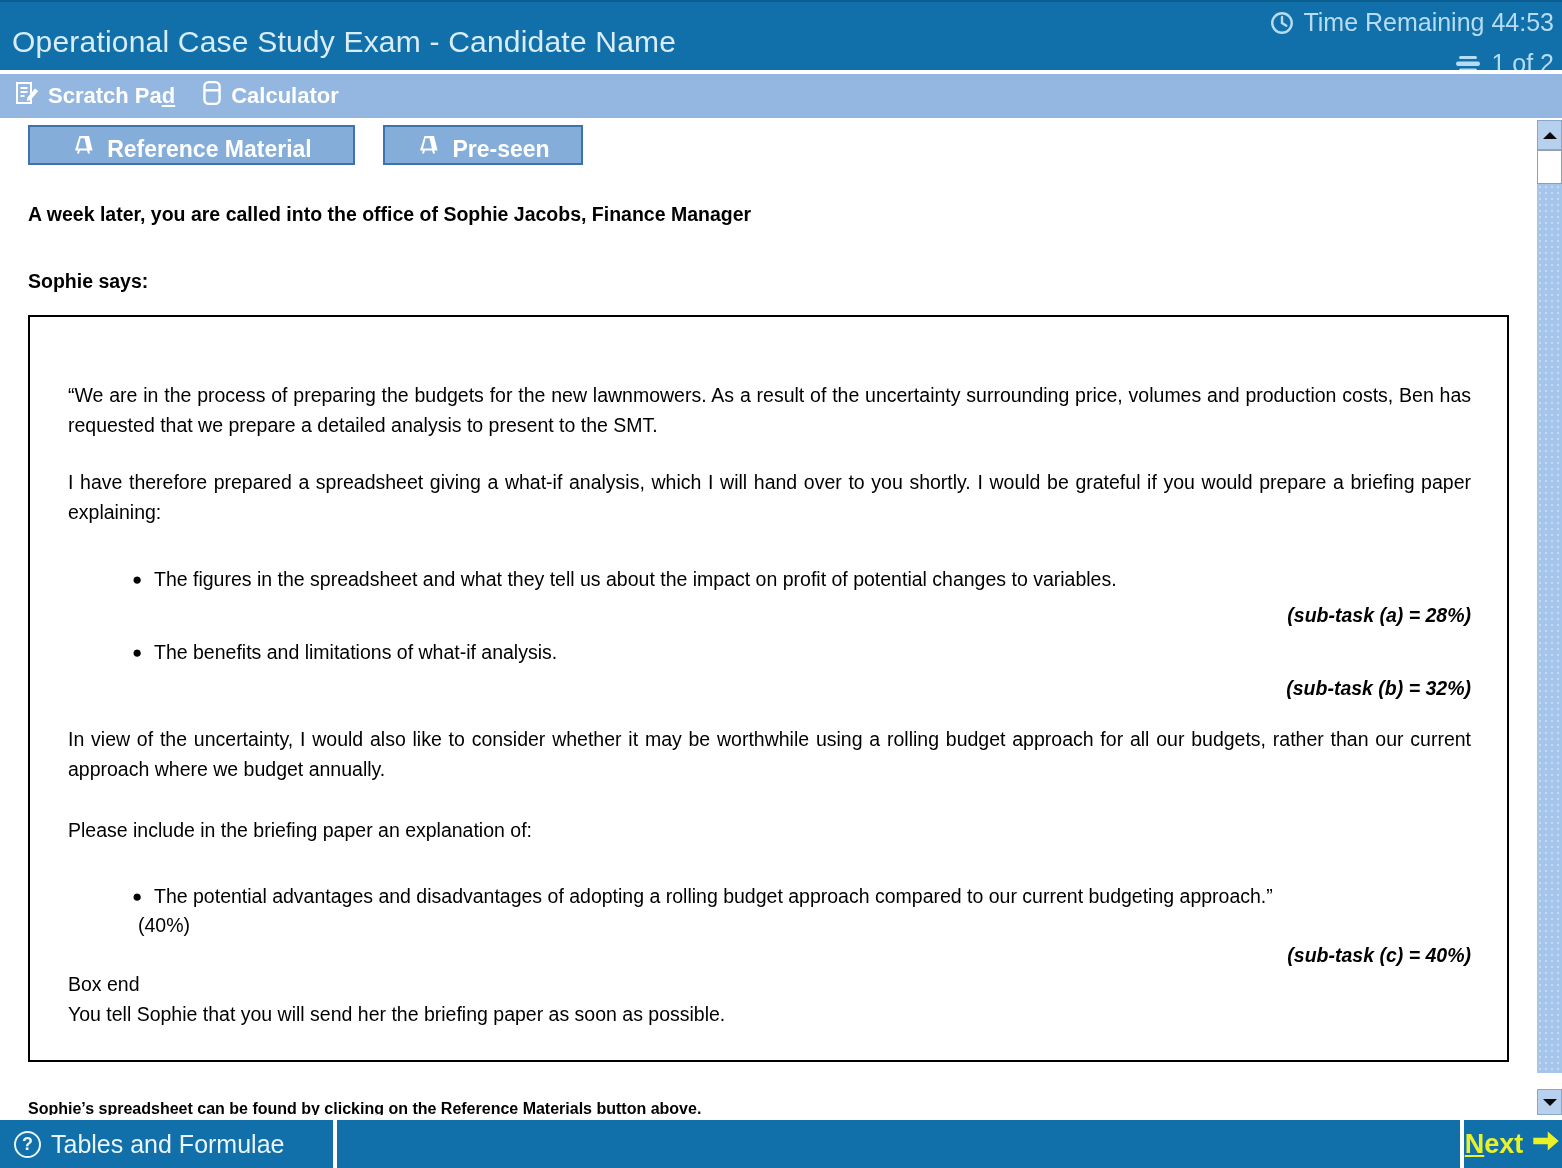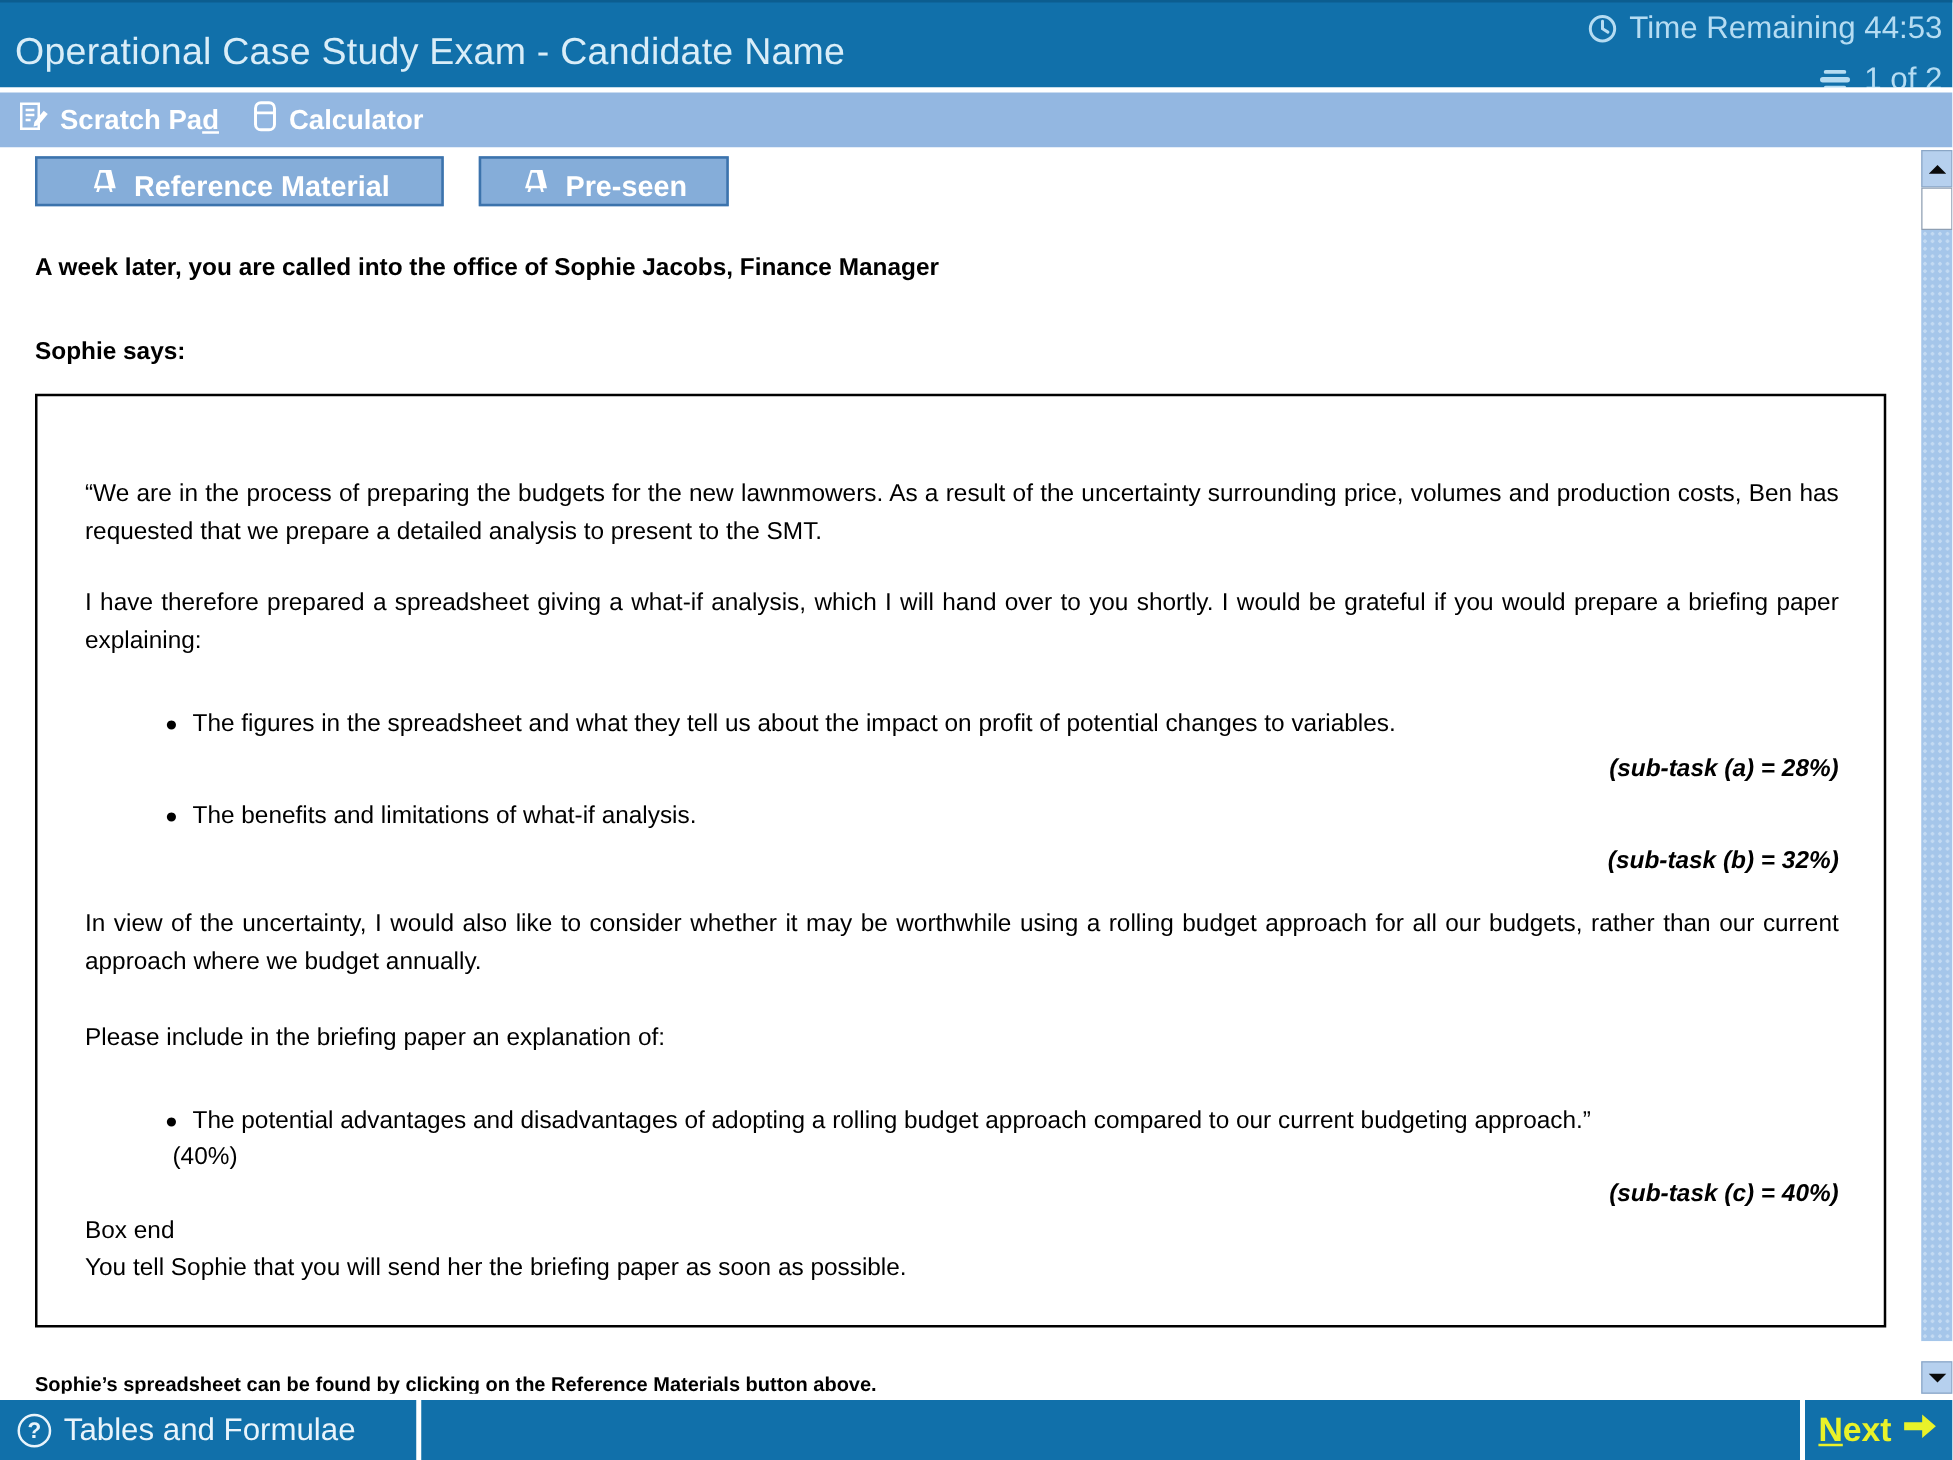--- a/index.html
+++ b/index.html
@@ -68,21 +68,21 @@
     background-image:radial-gradient(#c3daf2 1.2px, transparent 1.2px); background-size:6px 6px; }
   .sb-gap { height:16px; background:#ffffff; }
 
   
   .bottom-strip { height:5px; background:#ffffff; }
   .bottombar { height:48px; background:#1170aa; display:flex; align-items:stretch; }
   .bb-left { width:333px; display:flex; align-items:center; gap:10px; padding-left:14px;
     color:#e9f4fb; font-size:25px; cursor:pointer; }
   .bb-div { width:4px; background:#ffffff; }
   .bb-mid { flex:1; }
-  .bb-right { width:118px; display:flex; align-items:center; justify-content:center; gap:8px;
+  .bb-right { width:98px; display:flex; align-items:center; justify-content:center; gap:8px;
     color:#e9f229; font-size:27px; font-weight:700; cursor:pointer; }
   .bb-right .uline { text-decoration:underline; }
   .q-icon { width:27px; height:27px; border:2px solid #e9f4fb; border-radius:50%; flex:none;
     display:flex; align-items:center; justify-content:center; font-size:18px; font-weight:700; }
 </style>
 </head>
 <body>
 
 <div id="app">
 

